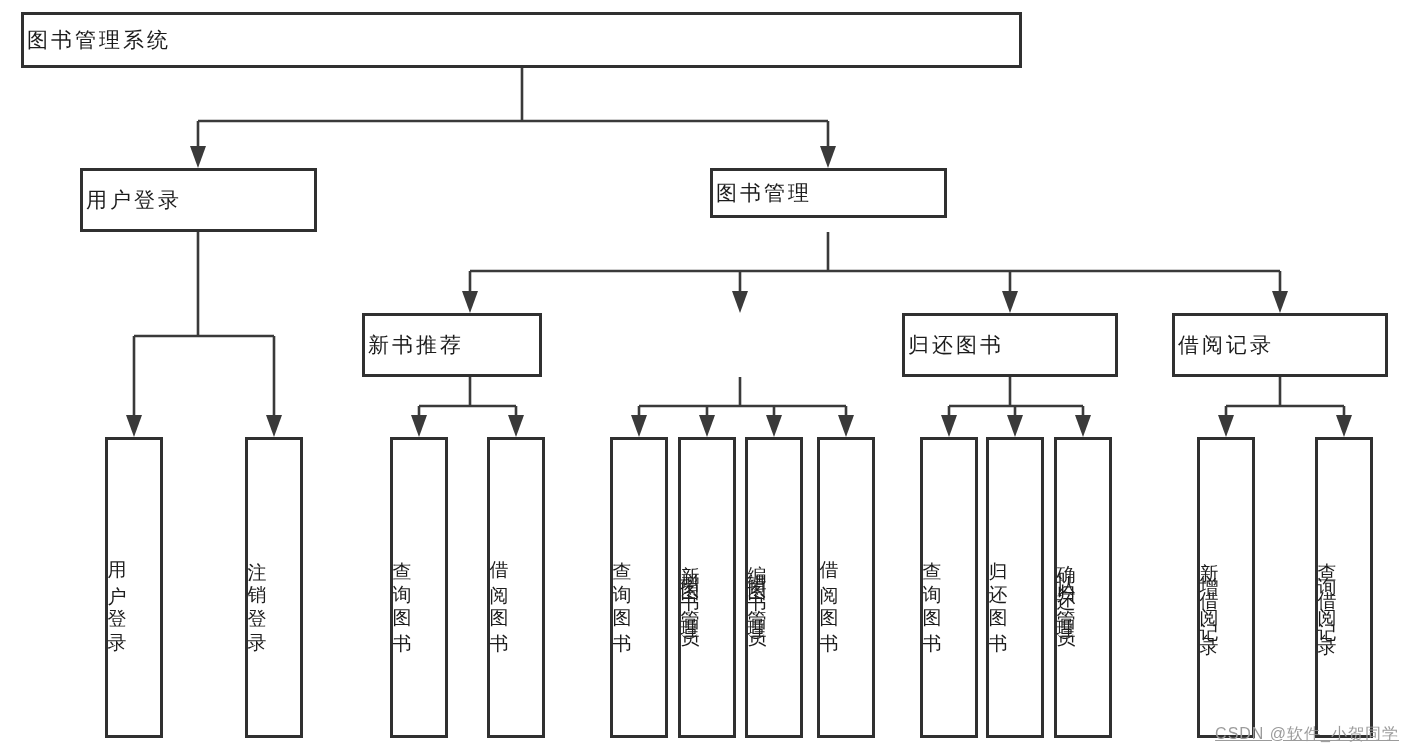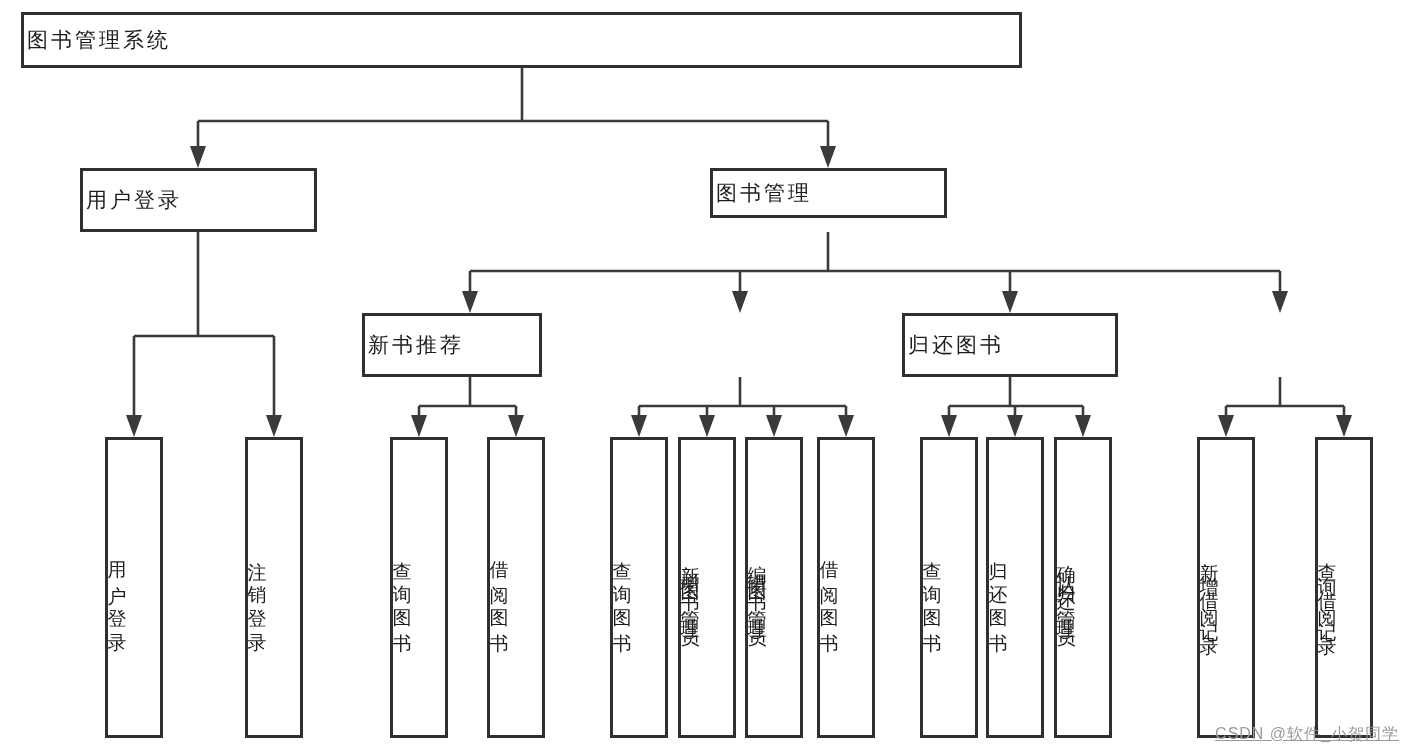--- a/index.html
+++ b/index.html
@@ -128,20 +128,23 @@
   <div class="node hnode" style="left:710px; top:168px; width:237px; height:50px">
     <span class="htext">图书管理</span>
   </div>
 
   <div class="node hnode" style="left:362px; top:313px; width:180px; height:64px">
     <span class="htext">新书推荐</span>
   </div>
   <div class="node hnode" style="left:902px; top:313px; width:216px; height:64px">
     <span class="htext">归还图书</span>
   </div>
+  <div class="node hnode" style="left:1172px; top:313px; width:216px; height:64px">
+    <span class="htext">借阅记录</span>
+  </div>
 
   <div class="node vnode" style="left:105px">
     <span class="vtext v4">用户登录</span>
   </div>
   <div class="node vnode" style="left:245px">
     <span class="vtext v4">注销登录</span>
   </div>
 
   <div class="node vnode" style="left:390px">
     <span class="vtext v4">查询图书</span>

